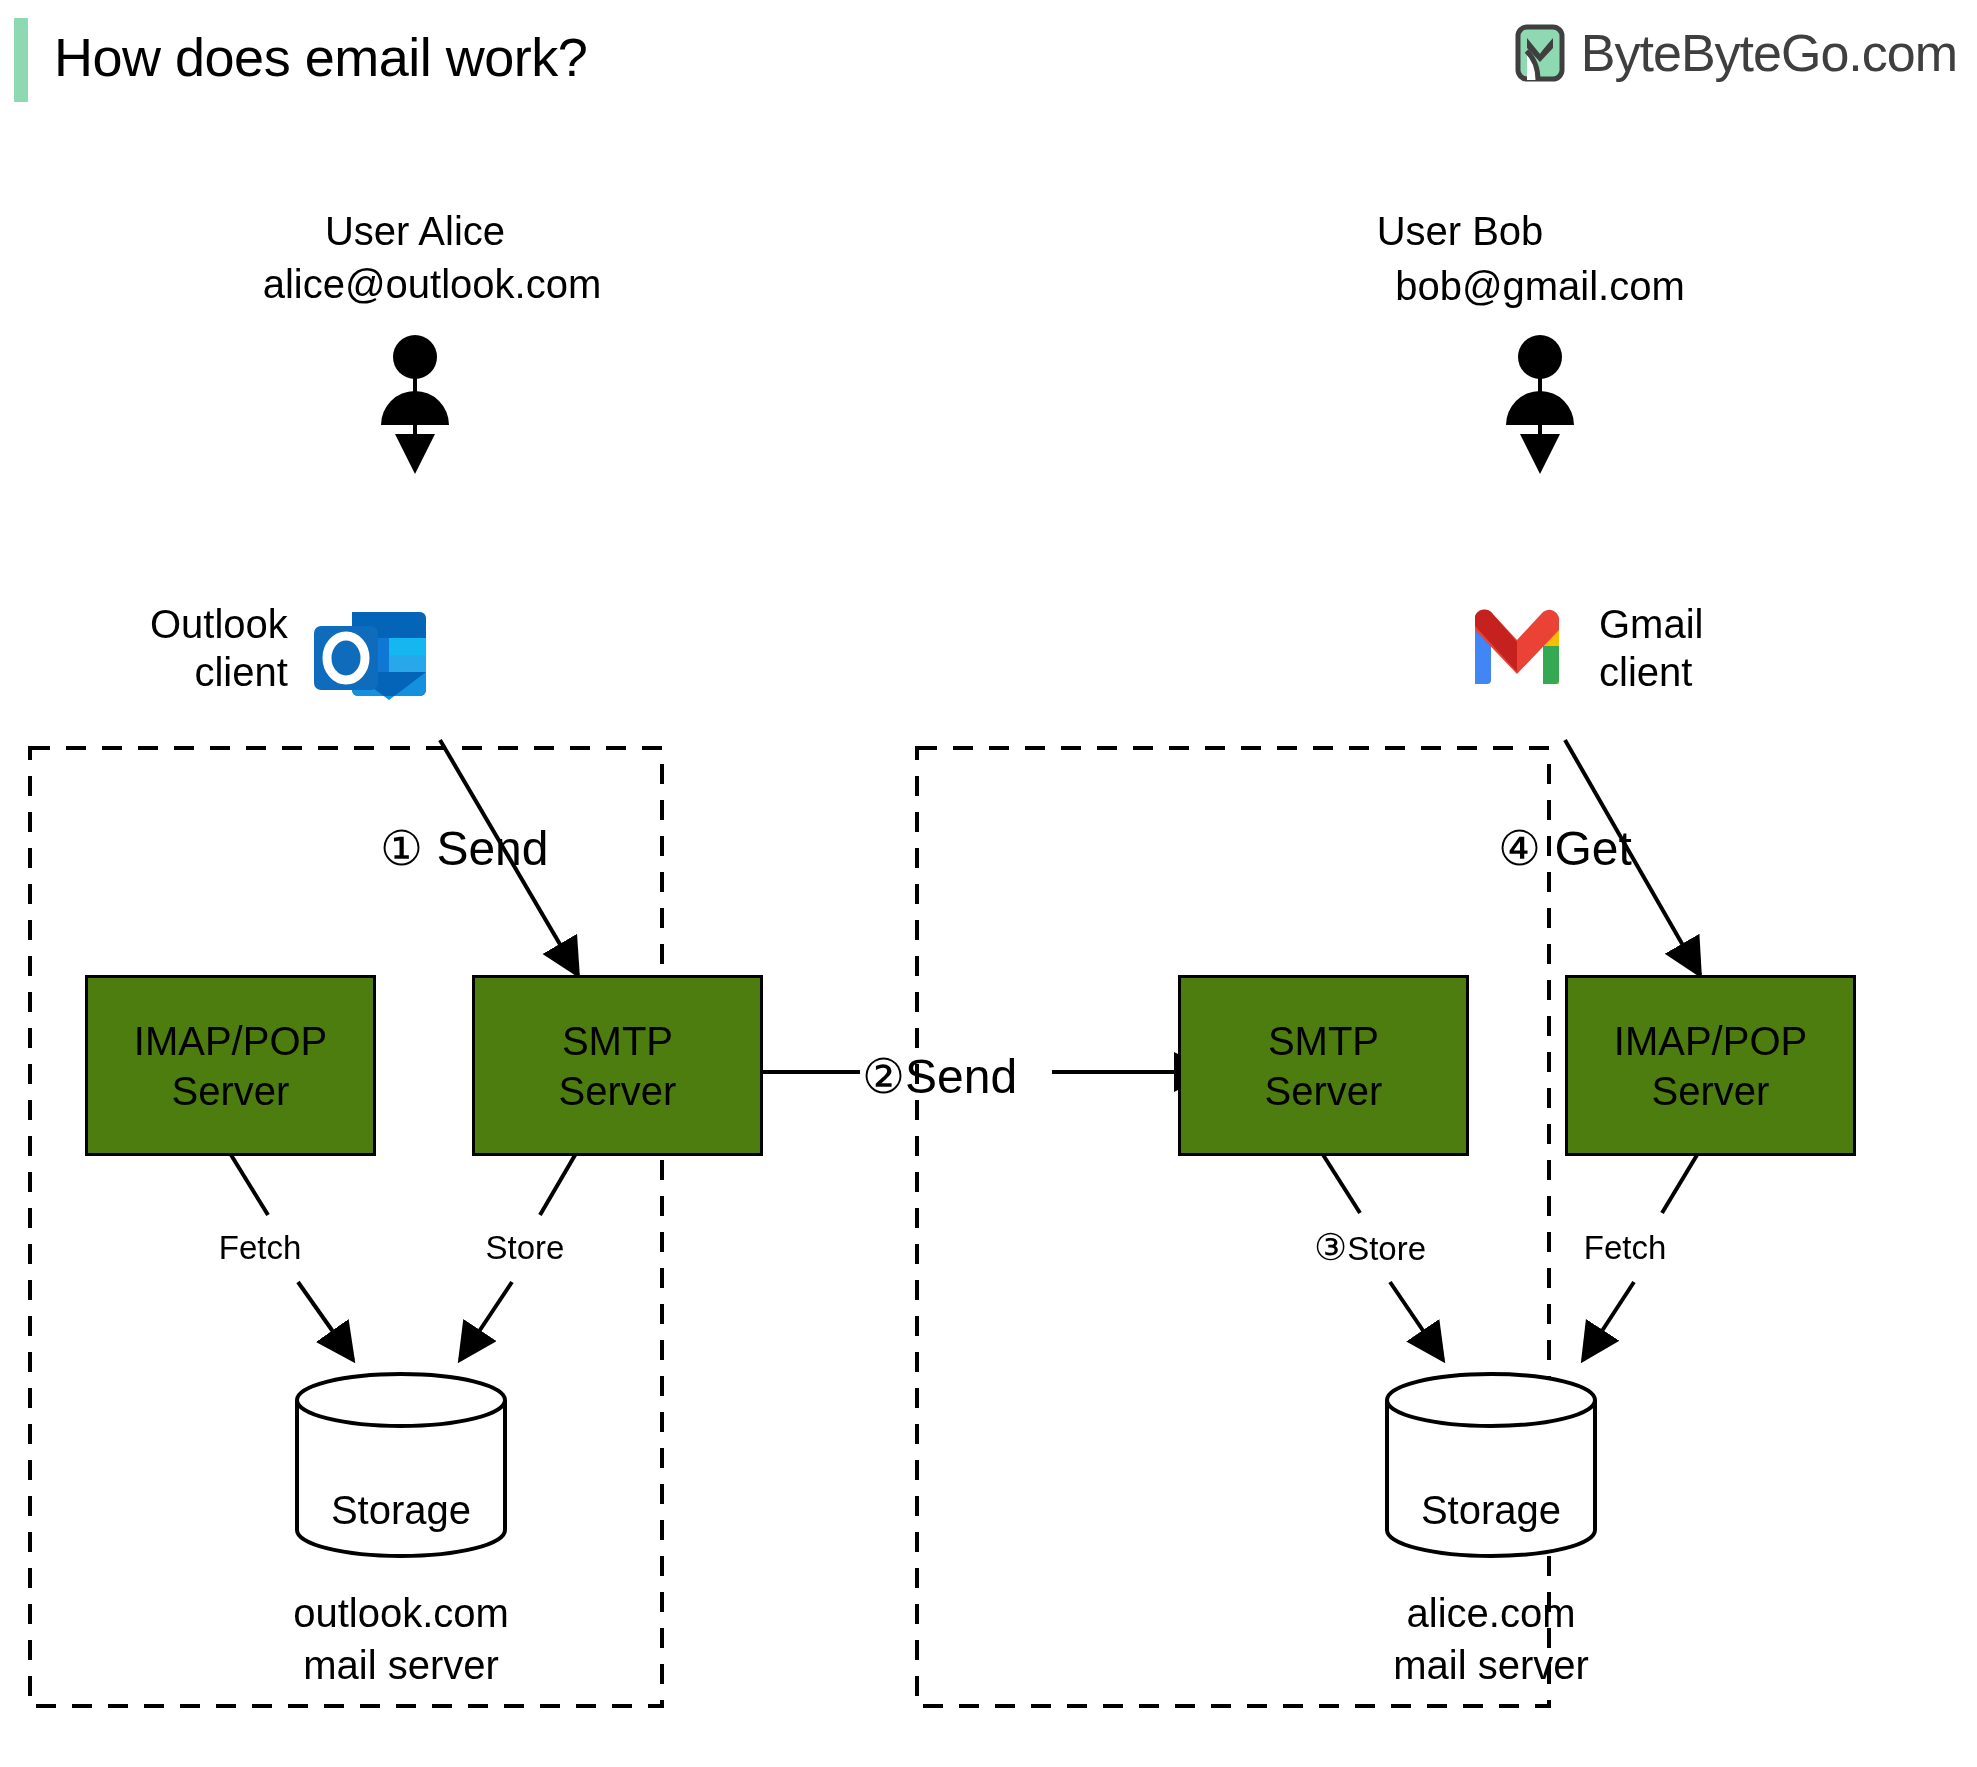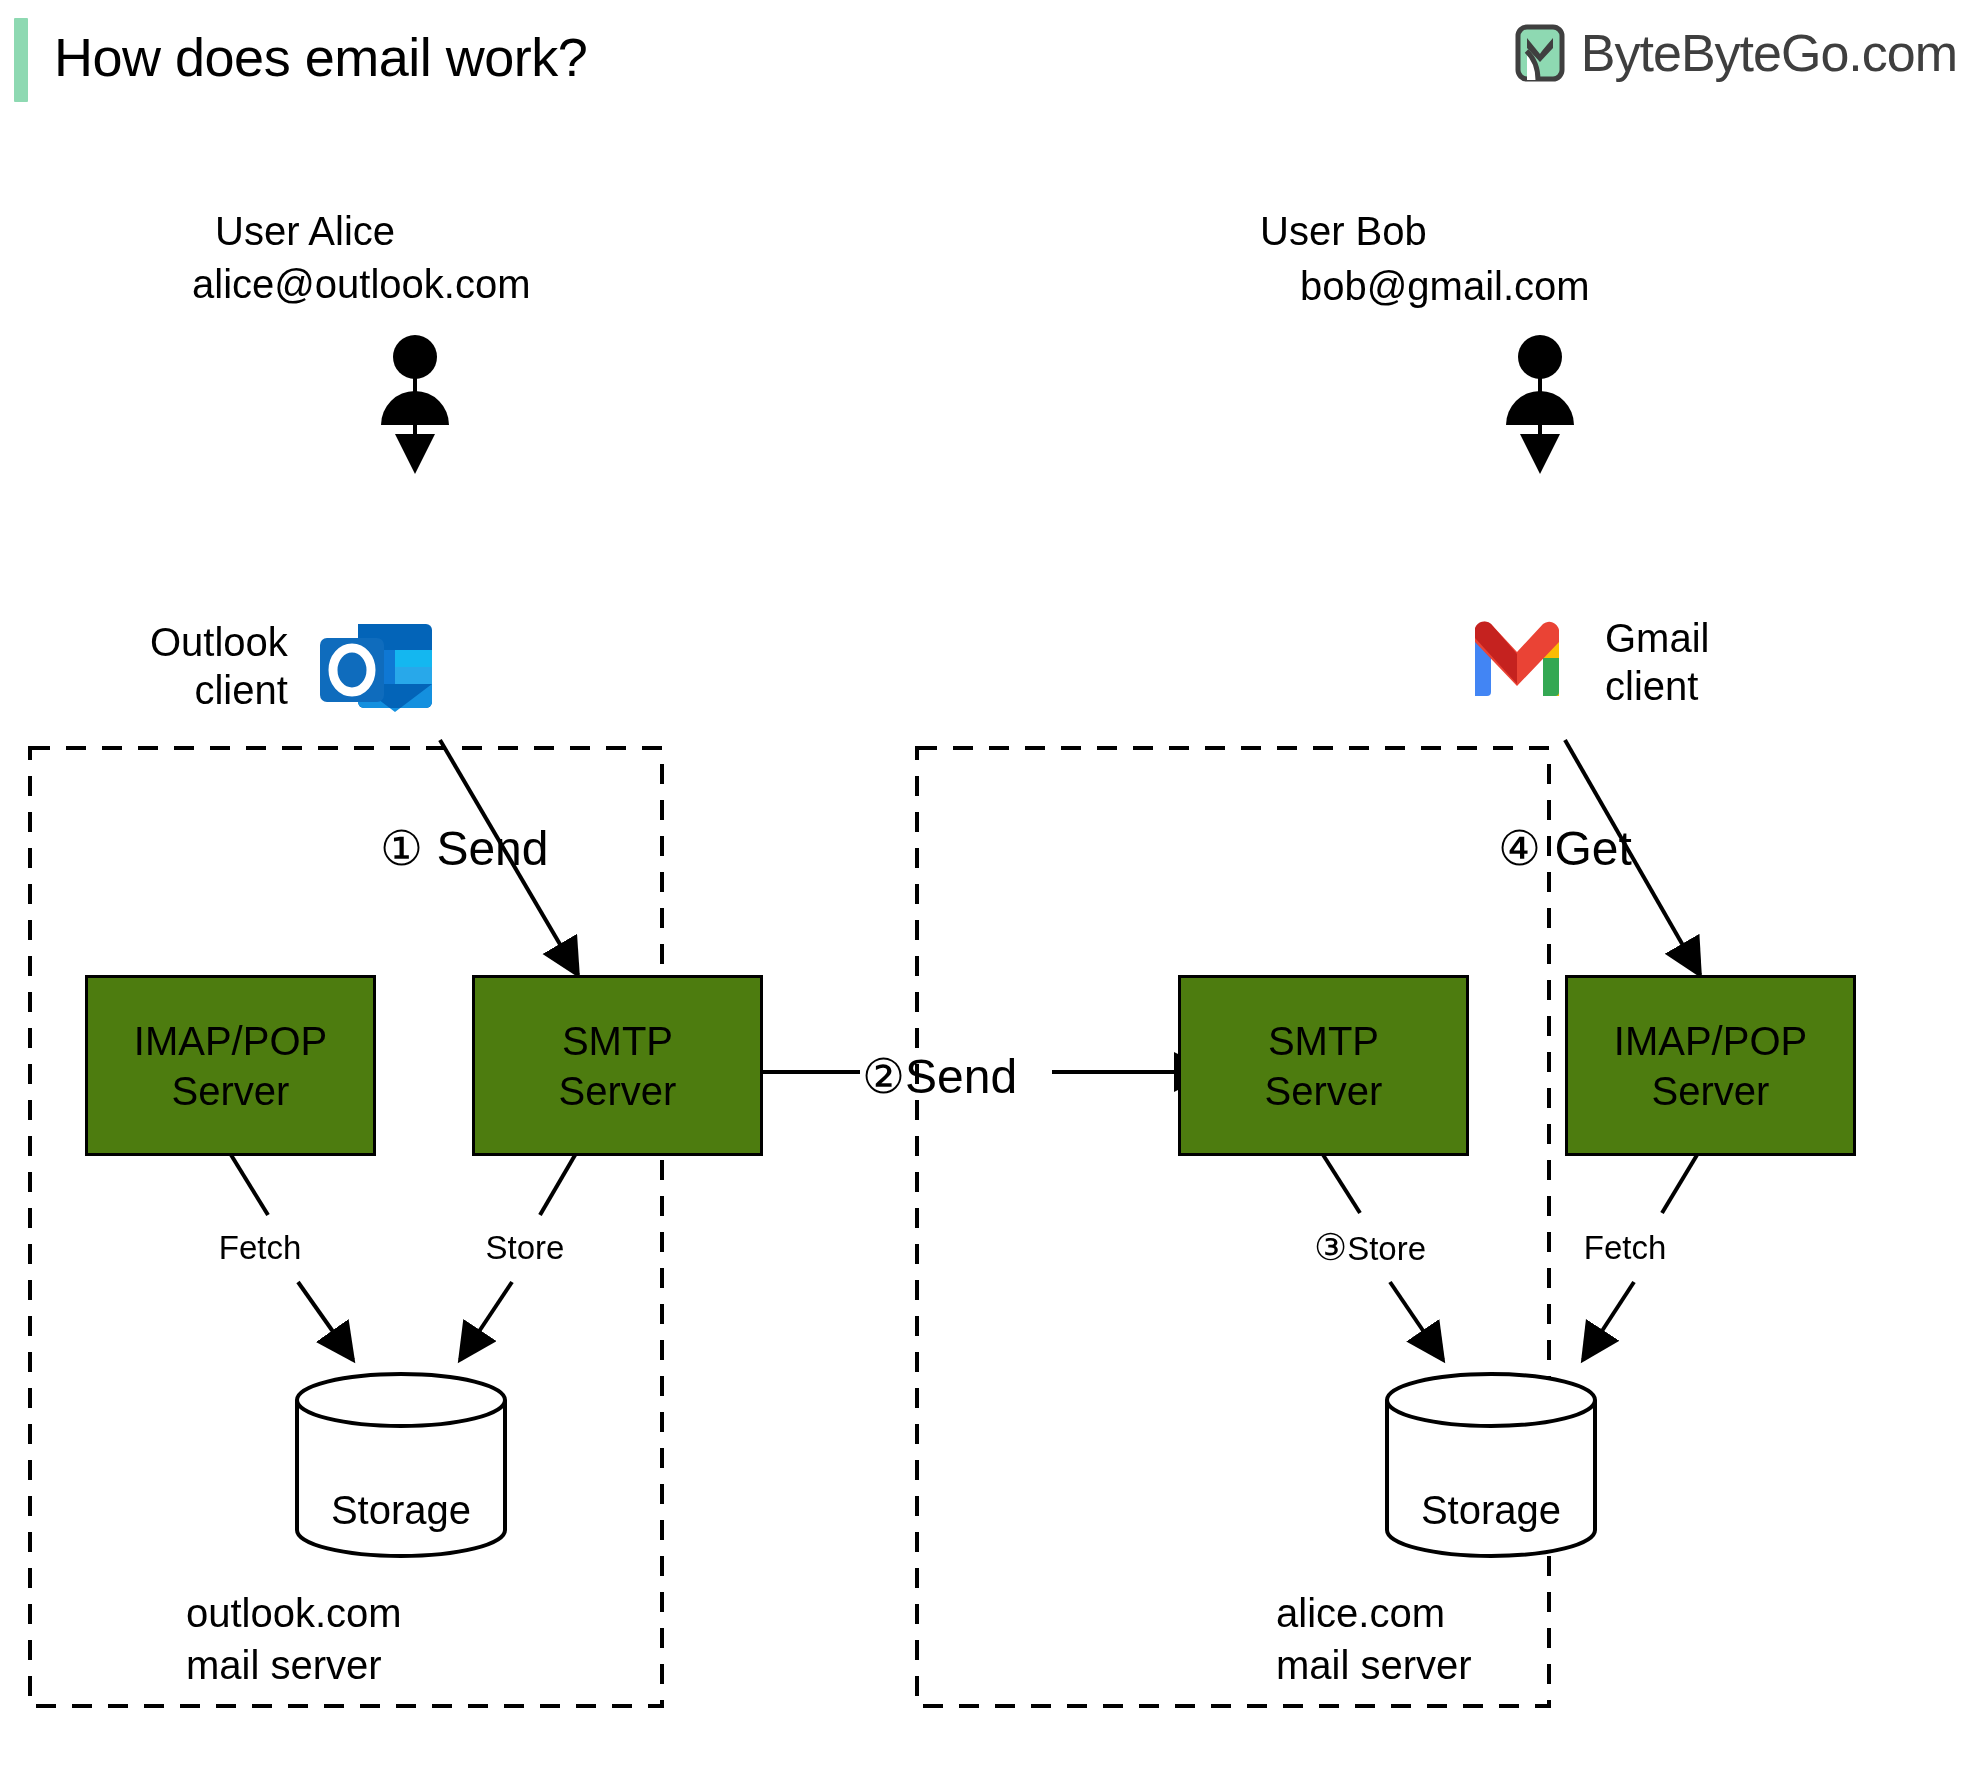--- a/index.html
+++ b/index.html
@@ -13,32 +13,32 @@
   #page-title{position:absolute;left:54px;top:26px;font-size:54px;
               letter-spacing:-.5px;white-space:nowrap;}
   #brand{position:absolute;right:20px;top:22px;display:flex;align-items:center;gap:14px;}
   #brand-mark{width:54px;height:62px;flex:none;}
   #brand-text{font-size:52px;color:#3f3f3f;font-weight:500;letter-spacing:-1px;
               white-space:nowrap;}
 
   
   #diagram{position:absolute;left:0;top:0;width:1977px;height:1767px;}
 
-  .lbl{position:absolute;font-size:40px;line-height:50px;text-align:left;
+  .lbl{position:absolute;font-size:40px;line-height:50px;text-align:center;
        white-space:nowrap;}
   .lbl.two{line-height:52px;}
   .lbl-sm{position:absolute;font-size:33px;line-height:40px;text-align:center;
           white-space:nowrap;}
   .box-lbl{position:absolute;font-size:40px;line-height:50px;text-align:center;
            width:100%;top:50%;transform:translateY(-50%);}
 
   .server-box{position:absolute;border:3px solid #000;background:#4d7c0f;}
   .step{position:absolute;font-size:48px;white-space:nowrap;}
 
-  .client-row{position:absolute;display:flex;align-items:center;gap:12px;margin-top:12px;}
+  .client-row{position:absolute;display:flex;align-items:flex-start;gap:6px;}
   .client-txt{font-size:40px;line-height:48px;white-space:nowrap;}
 
   .person{position:absolute;width:80px;height:90px;}
   .cyl-txt{position:absolute;font-size:40px;width:100%;text-align:center;margin-top:45px;}
 </style>
 </head>
 <body>
 
 <div id="header">
   <div id="title-accent"></div>

